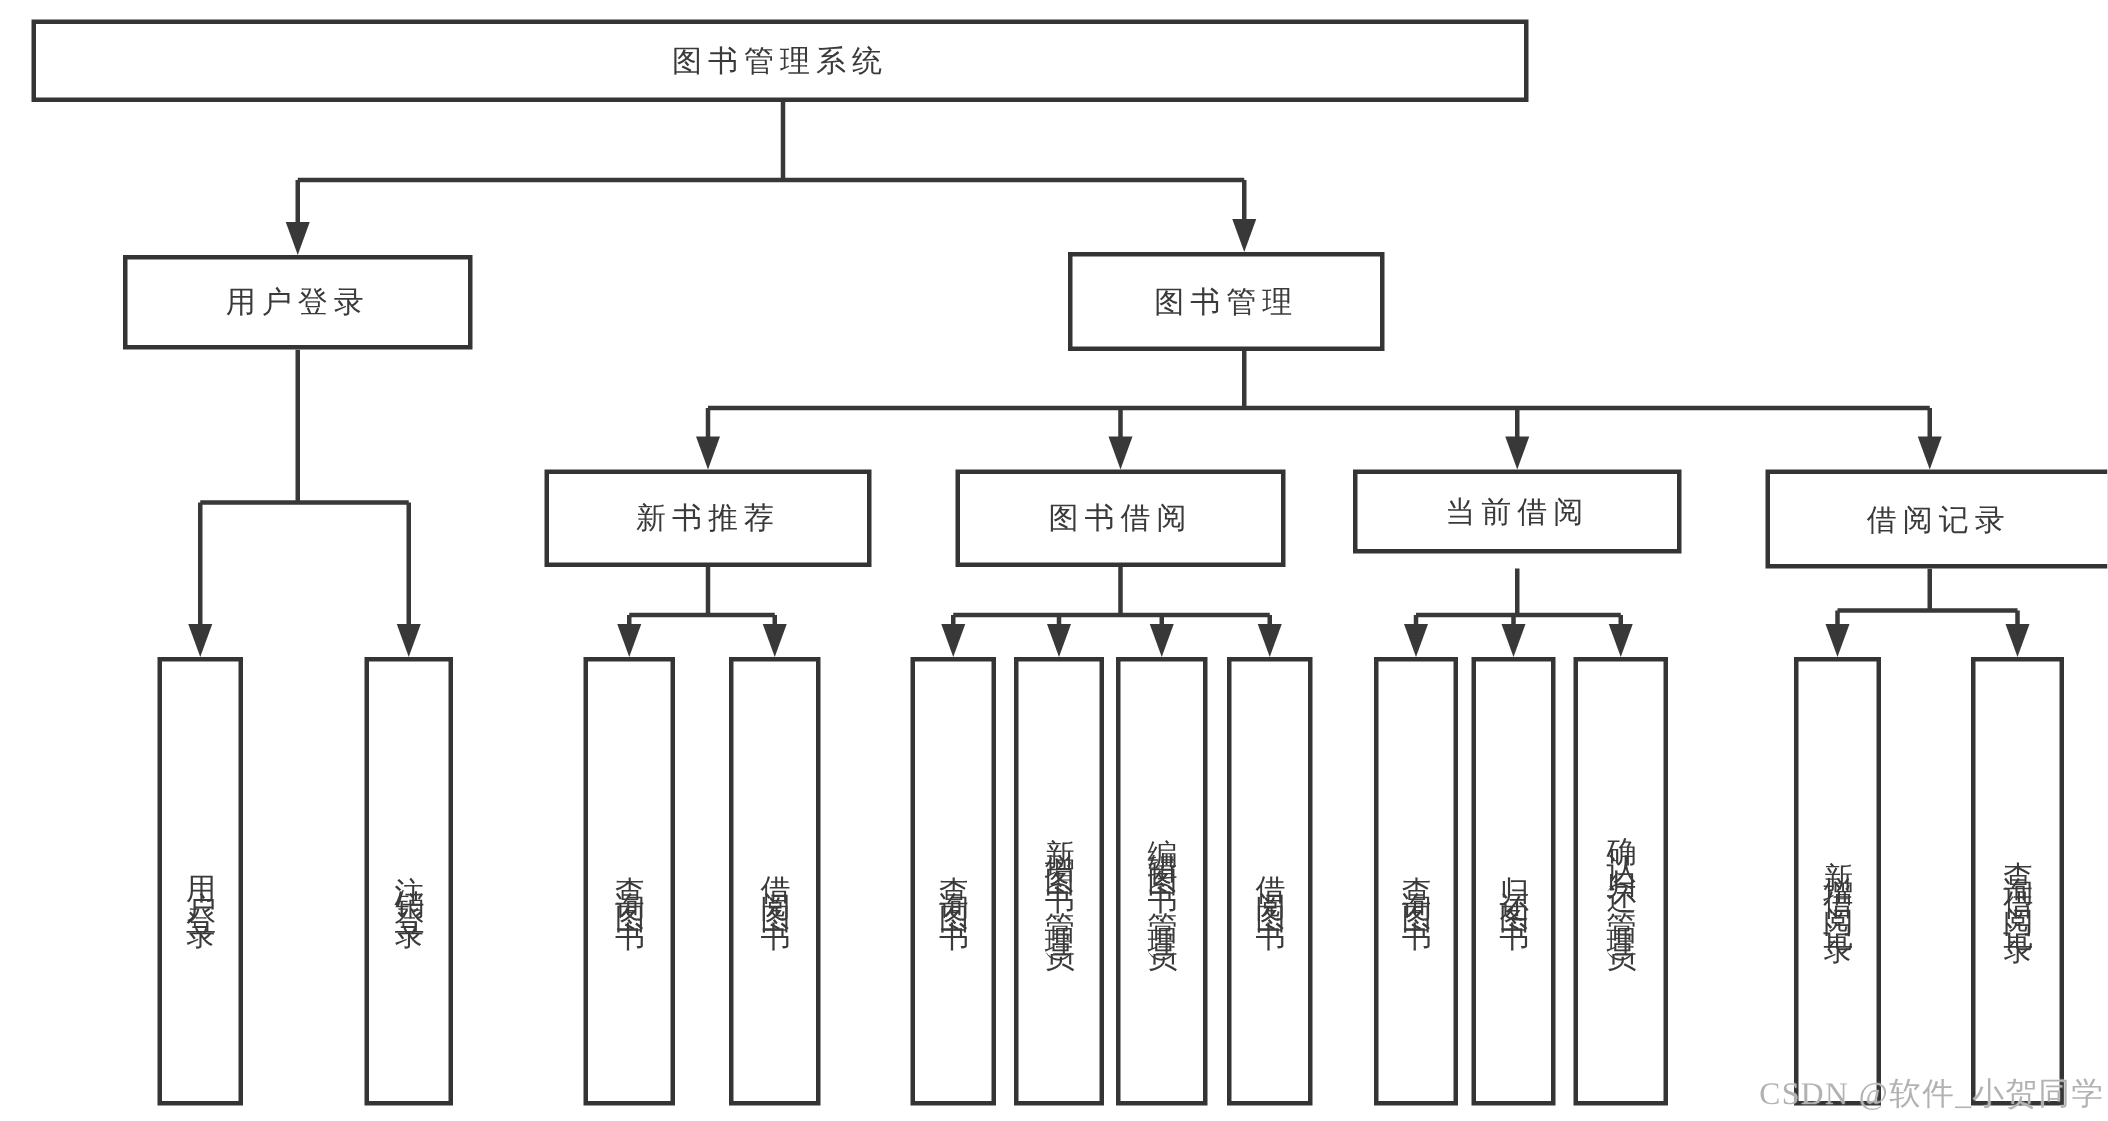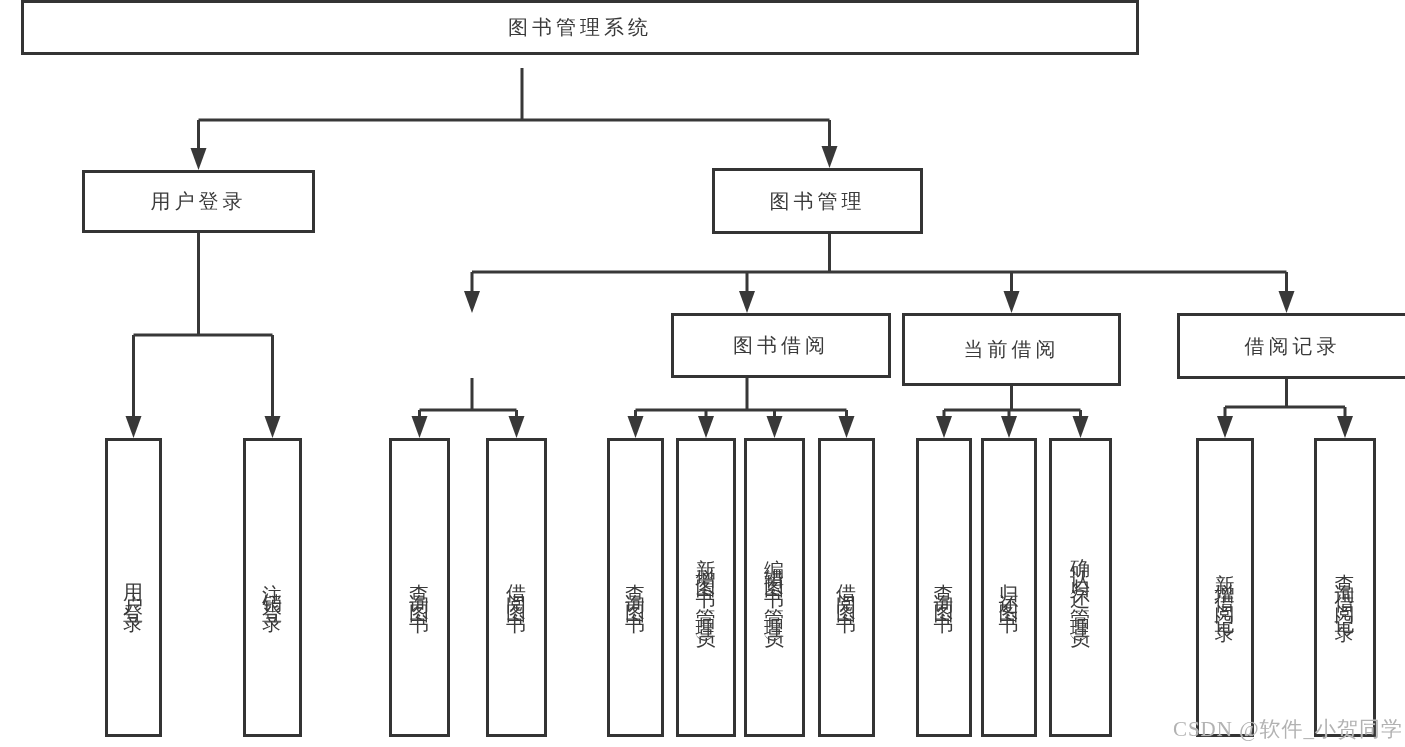--- a/index.html
+++ b/index.html
@@ -83,35 +83,38 @@
       <polygon points="766.5,416 782.5,416 774.5,438"></polygon>
       <polygon points="838.5,416 854.5,416 846.5,438"></polygon>
       <polygon points="936,416 952,416 944,438"></polygon>
       <polygon points="1001,416 1017,416 1009,438"></polygon>
       <polygon points="1072.5,416 1088.5,416 1080.5,438"></polygon>
       <polygon points="1217,416 1233,416 1225,438"></polygon>
       <polygon points="1337,416 1353,416 1345,438"></polygon>
     </g>
   </svg>
 
-  <div class="box h" style="left:21px;top:0;width:1118px;height:55px">
+  <div class="box h" style="left:21px;top:13px;width:998px;height:55px">
     <span>图书管理系统</span>
   </div>
 
   <div class="box h" style="left:82px;top:170px;width:233px;height:63px">
     <span>用户登录</span>
   </div>
   <div class="box h" style="left:712px;top:168px;width:211px;height:66px">
     <span>图书管理</span>
   </div>
 
-  <div class="box h" style="left:671px;top:313px;width:220px;height:65px">
+  <div class="box h" style="left:363px;top:313px;width:218px;height:65px">
+    <span>新书推荐</span>
+  </div>
+  <div class="box h" style="left:637px;top:313px;width:220px;height:65px">
     <span>图书借阅</span>
   </div>
-  <div class="box h" style="left:902px;top:313px;width:219px;height:73px">
+  <div class="box h" style="left:902px;top:313px;width:219px;height:56px">
     <span>当前借阅</span>
   </div>
   <div class="box h" style="left:1177px;top:313px;width:231px;height:66px">
     <span>借阅记录</span>
   </div>
 
   <div class="box v" style="left:105px;top:438px;width:57px;height:299px">
     <span>用户登录</span>
   </div>
   <div class="box v" style="left:243px;top:438px;width:59px;height:299px">

